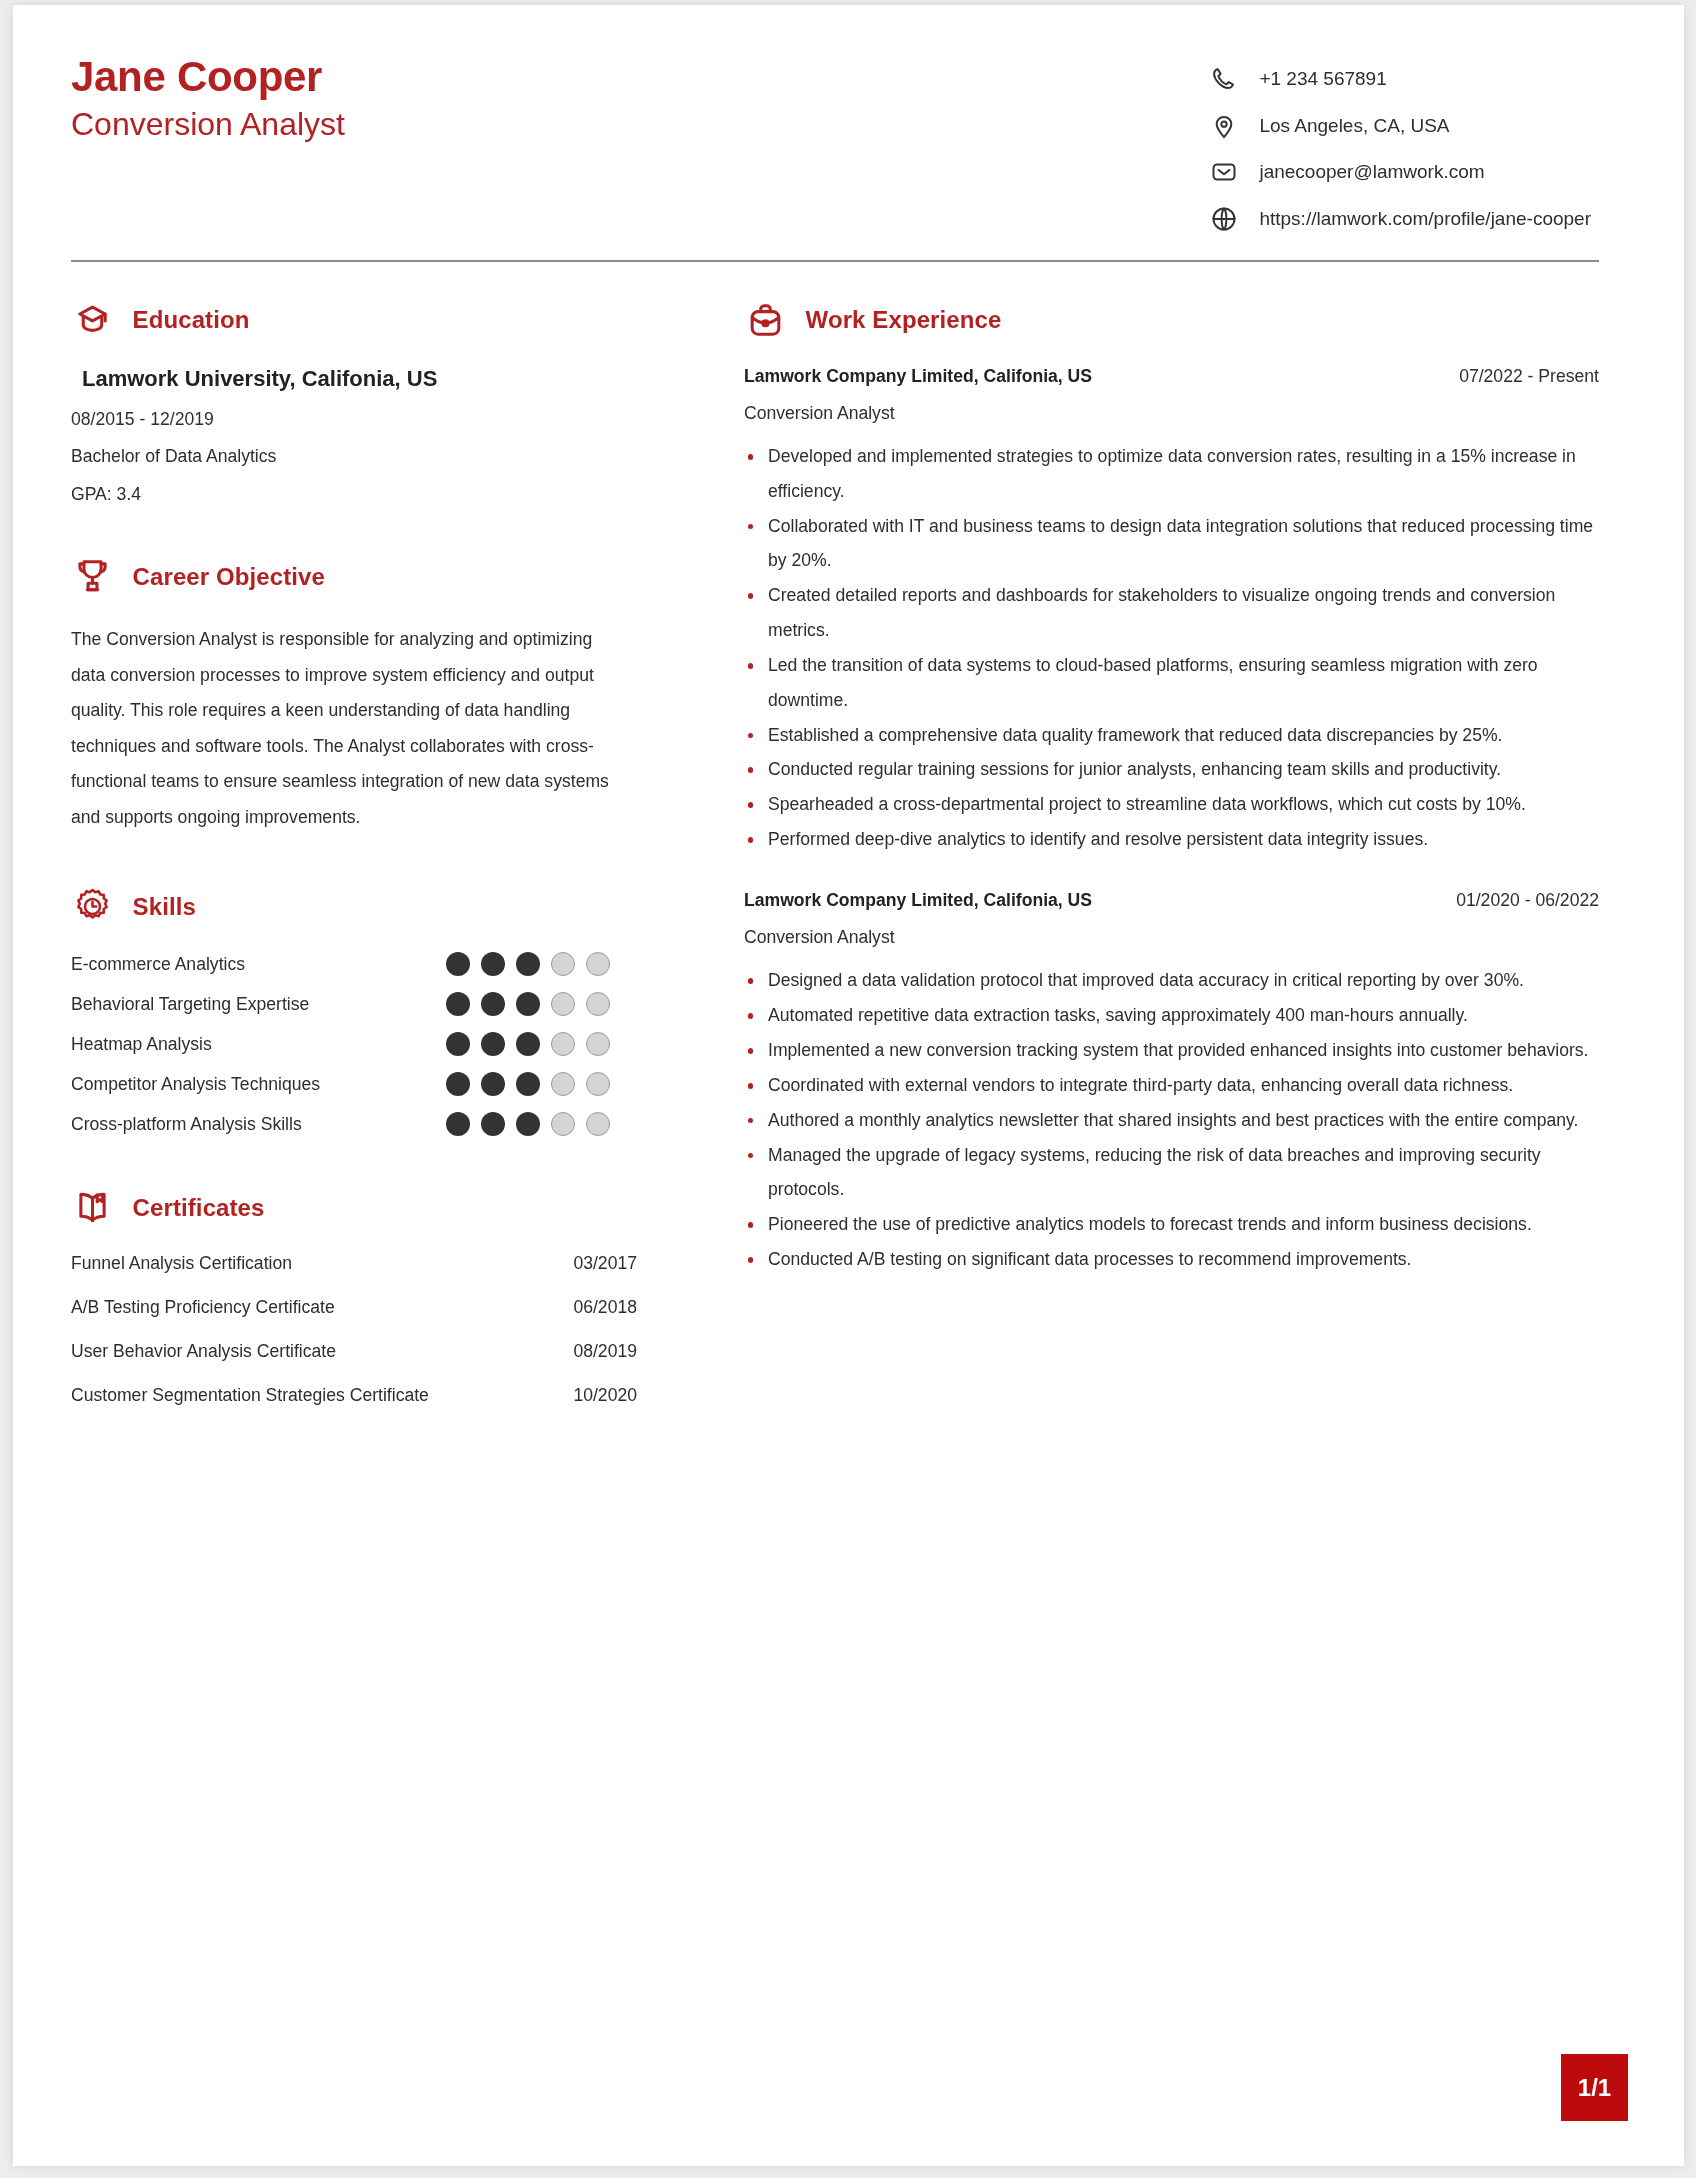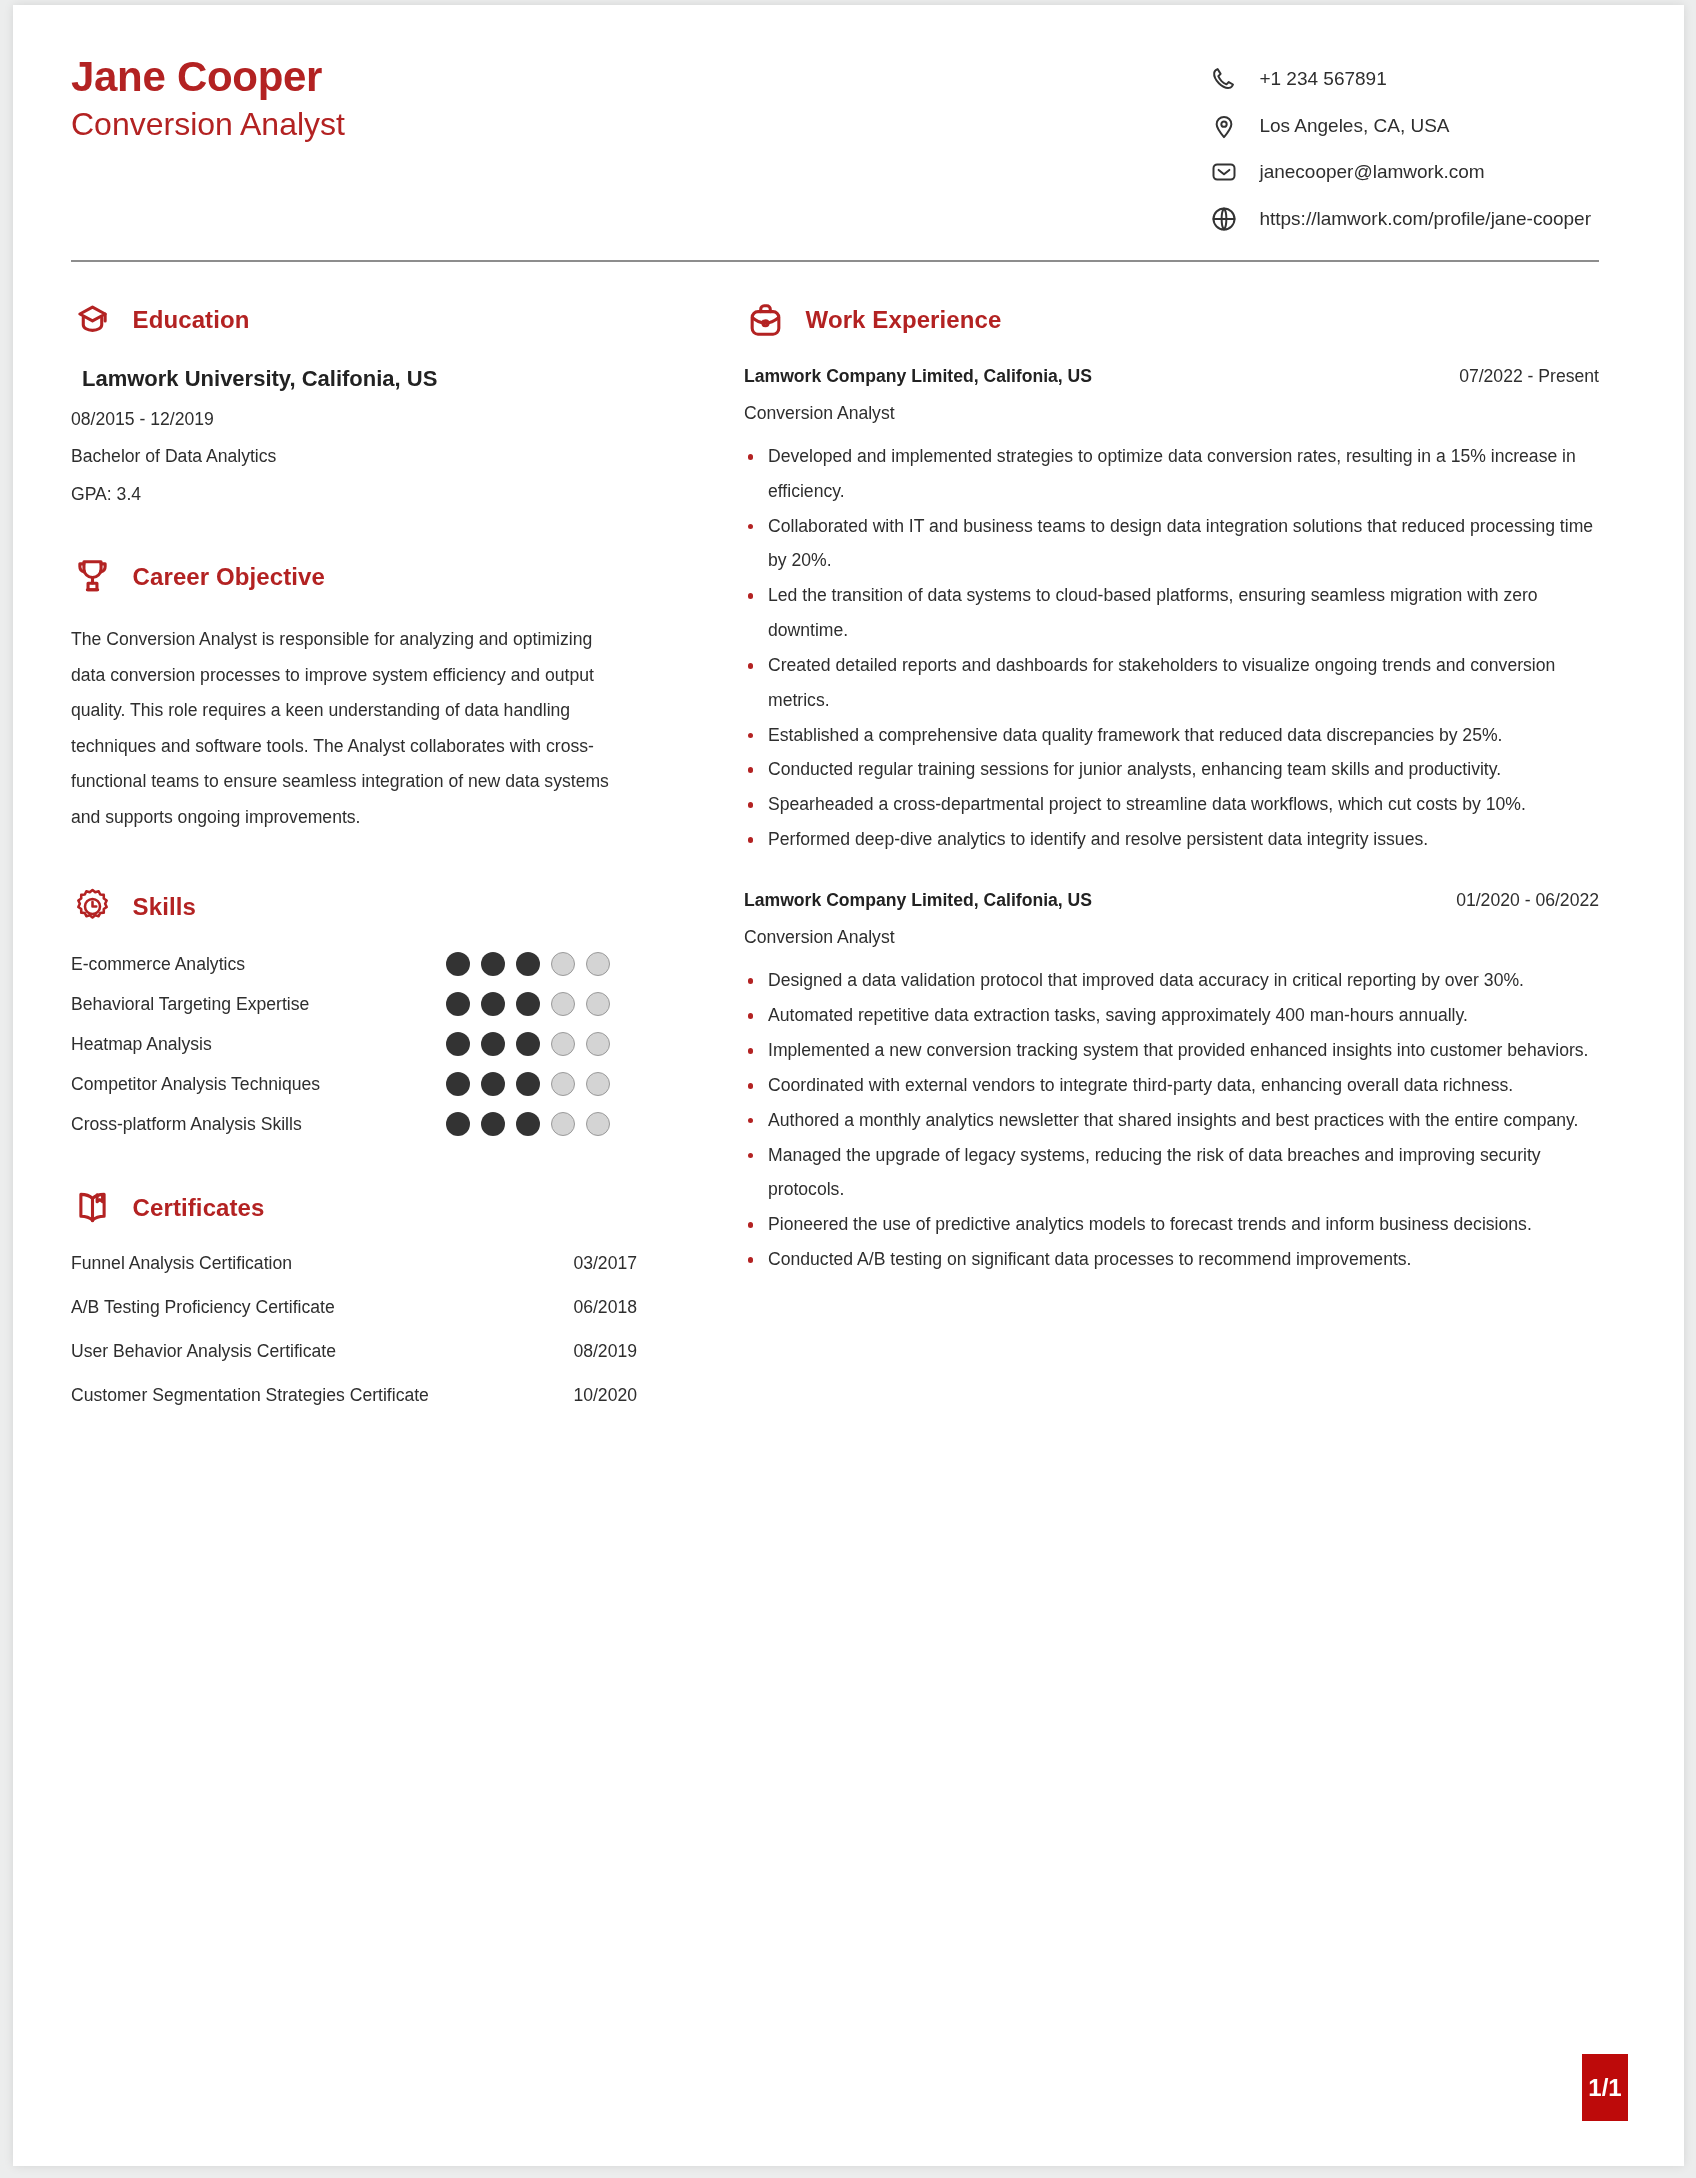--- a/index.html
+++ b/index.html
@@ -203,21 +203,21 @@
     border-radius: 50%;
     background: #b32222;
   }
   .job-gap { height: 28px; }
 
   
   .page-badge {
     position: absolute;
     right: 56px;
     bottom: 45px;
-    width: 46px; height: 67px;
+    width: 67px; height: 67px;
     background: #bd0a0a;
     color: #ffffff;
     font-size: 24px;
     font-weight: bold;
     display: flex;
     align-items: center;
     justify-content: center;
   }
 </style>
 </head>
@@ -429,22 +429,22 @@
 
       <div class="job">
         <div class="job-head">
           <span class="job-company">Lamwork Company Limited, Califonia, US</span>
           <span class="job-date">07/2022 - Present</span>
         </div>
         <div class="job-title">Conversion Analyst</div>
         <ul class="bullets">
           <li>Developed and implemented strategies to optimize data conversion rates, resulting in a 15% increase in efficiency.</li>
           <li>Collaborated with IT and business teams to design data integration solutions that reduced processing time by 20%.</li>
+          <li>Created detailed reports and dashboards for stakeholders to visualize ongoing trends and conversion metrics.</li>
           <li>Led the transition of data systems to cloud-based platforms, ensuring seamless migration with zero downtime.</li>
-          <li>Created detailed reports and dashboards for stakeholders to visualize ongoing trends and conversion metrics.</li>
           <li>Established a comprehensive data quality framework that reduced data discrepancies by 25%.</li>
           <li>Conducted regular training sessions for junior analysts, enhancing team skills and productivity.</li>
           <li>Spearheaded a cross-departmental project to streamline data workflows, which cut costs by 10%.</li>
           <li>Performed deep-dive analytics to identify and resolve persistent data integrity issues.</li>
         </ul>
       </div>
 
       <div class="job-gap"></div>
 
       <div class="job">

